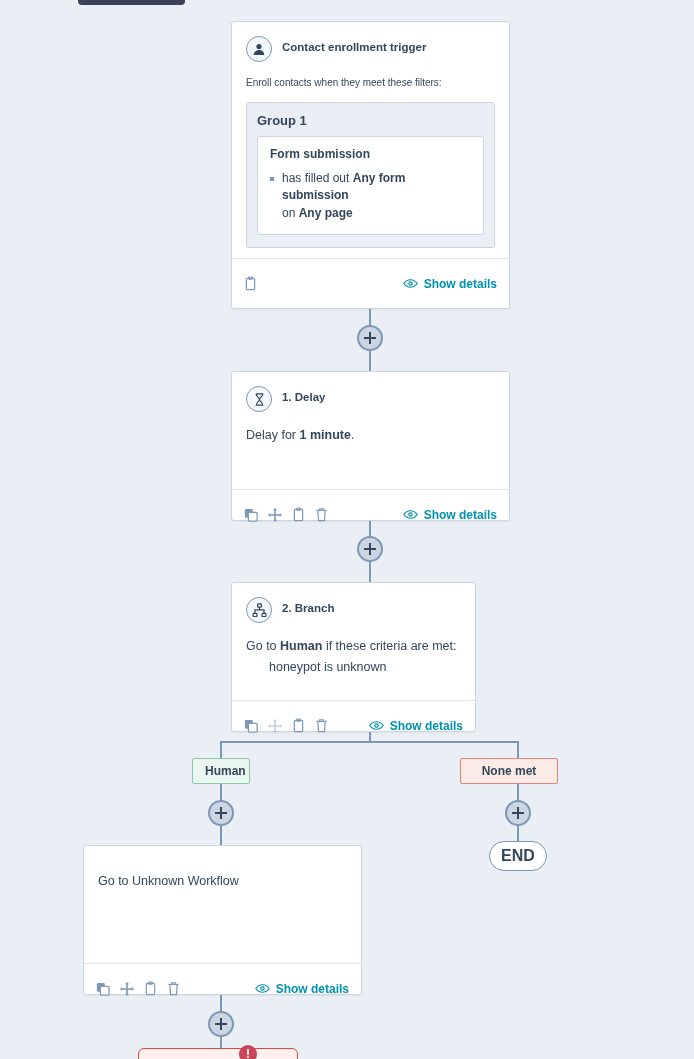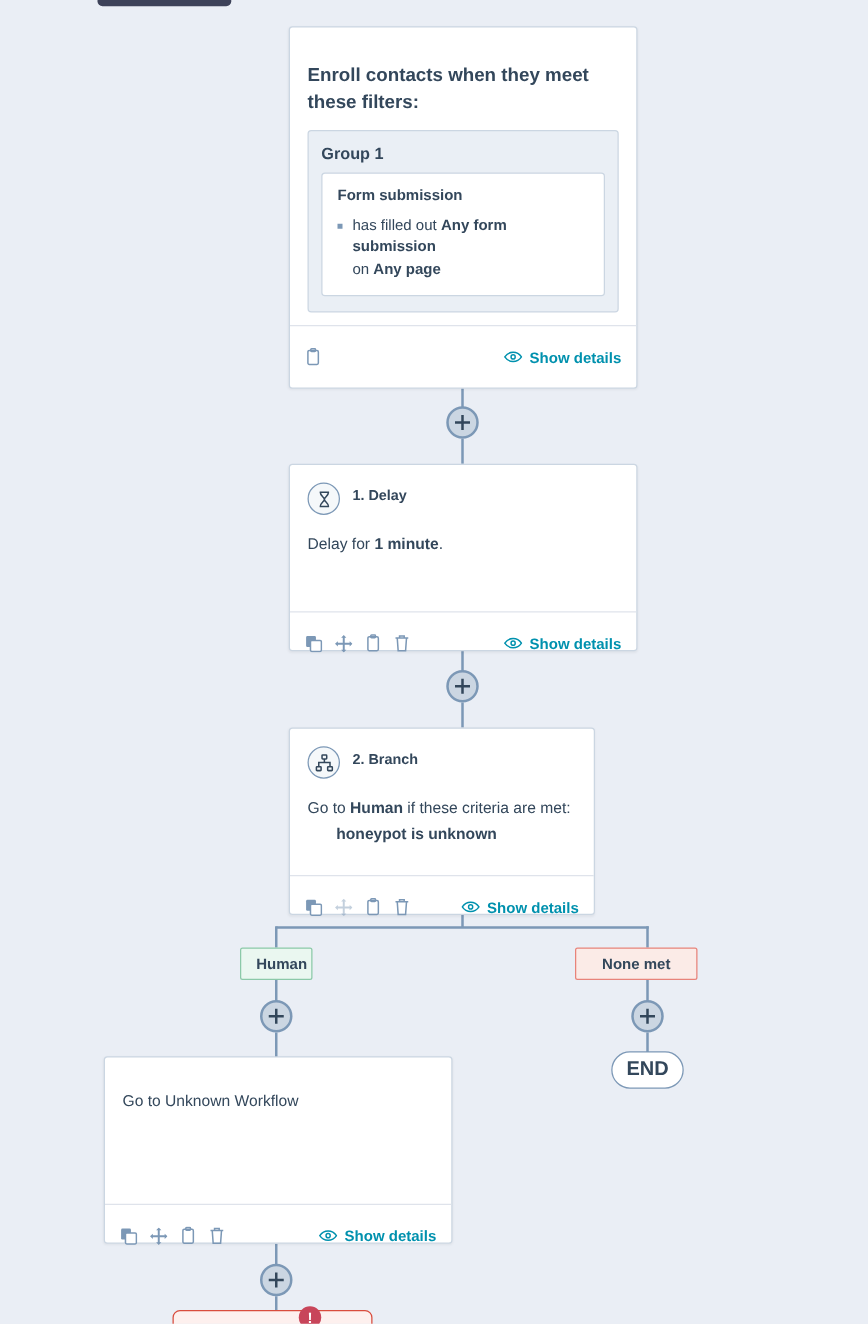--- a/index.html
+++ b/index.html
@@ -50,28 +50,28 @@
   }
   .head-text { padding-top: 4px; }
   .card-title {
     font-size: 11.5px; font-weight: bold; color: #33475b; line-height: 1.3;
   }
   .status-row { display: flex; align-items: center; gap: 6px; margin-top: 2px; }
   .status-dot { width: 8px; height: 8px; border-radius: 50%; background: #e8503a; }
   .status-text { font-size: 11.5px; color: #7c98b6; }
 
   .prompt {
-    font-size: 15px; color: #33475b; font-weight: bold;
+    font-size: 10px; color: #33475b; font-weight: normal;
     margin-top: 14px; line-height: 1.4;
   }
   .body-line {
     font-size: 12.5px; color: #33475b; margin-top: 14px; line-height: 1.5;
   }
   .body-line b { font-weight: bold; }
-  .strong-line { font-size: 12.5px; color: #33475b; font-weight: bold; margin-top: 4px; padding-left: 23px; }
+  .strong-line { font-size: 12.5px; color: #33475b; font-weight: normal; margin-top: 4px; padding-left: 23px; }
 
   
   .group-box {
     margin-top: 12px; background: #eaeff5; border: 1px solid #cbd6e2;
     border-radius: 3px; padding: 10px 10px 12px 10px;
   }
   .group-title { font-size: 13px; font-weight: bold; color: #33475b; margin-bottom: 8px; }
   .filter-box {
     background: #fff; border: 1px solid #cbd6e2; border-radius: 3px;
     padding: 10px 12px 12px 12px;
@@ -134,20 +134,31 @@
 </style>
 </head>
 <body>
 
 <div id="canvas">
 
   <div class="top-tab"></div>
 
   <div class="card" style="left:231px; top:21px; width:279px;">
     <div class="card-body">
+      <div class="card-head">
+        <span class="circ-icon">
+          <svg width="16" height="16" viewBox="0 0 16 16">
+            <circle cx="8" cy="5.6" r="2.6" fill="#33475b"></circle>
+            <path d="M2.8 14c0-3.1 2.4-5 5.2-5s5.2 1.9 5.2 5z" fill="#33475b"></path>
+          </svg>
+        </span>
+        <div class="head-text">
+          <div class="card-title">Contact enrollment trigger</div>
+        </div>
+      </div>
 
       <div class="prompt">Enroll contacts when they meet these filters:</div>
 
       <div class="group-box">
         <div class="group-title">Group 1</div>
         <div class="filter-box">
           <div class="filter-name">Form submission</div>
           <div class="filter-item">
             <span class="bullet"></span>
             <span><span>has filled out </span><b>Any form submission</b><br><span>on </span><b>Any page</b></span>

